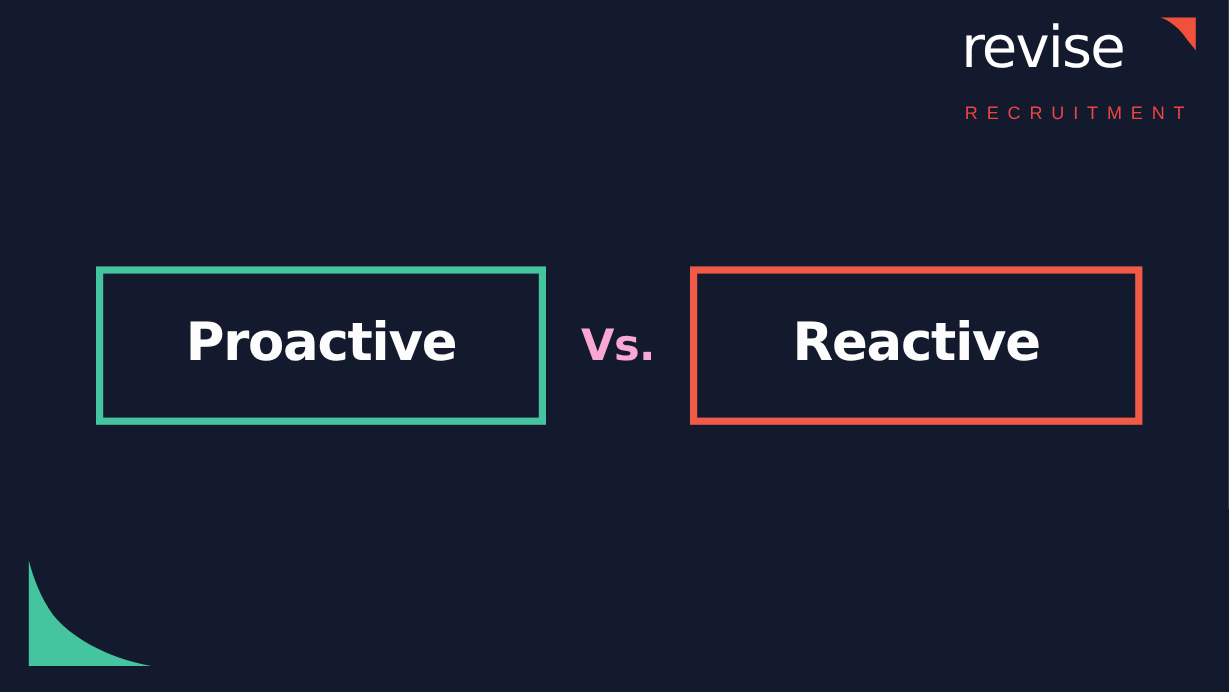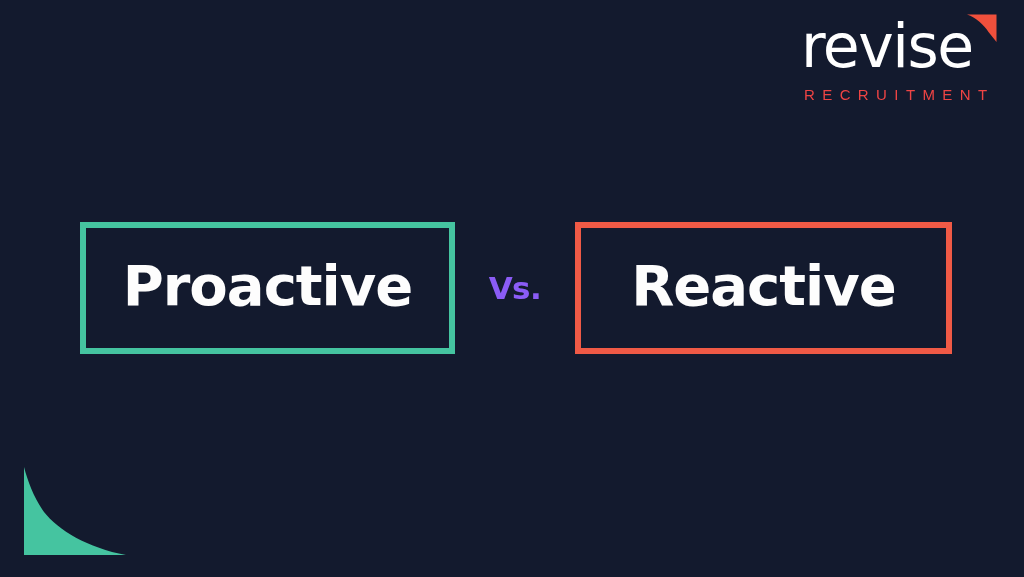--- a/index.html
+++ b/index.html
@@ -26,21 +26,21 @@
     left: 795px;
     top: 10px;
     width: 205px;
     height: 95px;
   }
   #logo-wordmark {
     position: absolute;
     left: 6px;
     top: 6px;
     font-family: "DejaVu Sans", sans-serif;
-    font-size: 60px;
+    font-size: 48px;
     font-weight: 400;
     line-height: 1;
     letter-spacing: -1.5px;
     color: #ffffff;
     white-space: nowrap;
   }
   #logo-accent {
     position: absolute;
     right: 2px;
     top: 3px;
@@ -84,42 +84,42 @@
     width: 375px;
     border-color: #45c4a0;
   }
   #box-reactive {
     left: 575px;
     width: 377px;
     border-color: #f05a46;
   }
   .term-label {
     font-family: "DejaVu Sans", sans-serif;
-    font-size: 56px;
+    font-size: 44px;
     font-weight: 700;
     line-height: 1;
     letter-spacing: -1px;
     color: #fdfdfd;
     white-space: nowrap;
     transform: translateY(-2px);
   }
   #vs-label {
     position: absolute;
     left: 455px;
     top: 0;
     width: 120px;
     height: 132px;
     display: flex;
     align-items: center;
     justify-content: center;
     font-family: "DejaVu Sans", sans-serif;
-    font-size: 31px;
+    font-size: 36px;
     font-weight: 700;
     letter-spacing: -0.5px;
-    color: #8b5cf6;
+    color: #f9a8d4;
     white-space: nowrap;
   }
 
   
   #corner-mark {
     position: absolute;
     left: 18px;
     top: 460px;
     width: 110px;
     height: 117px;

